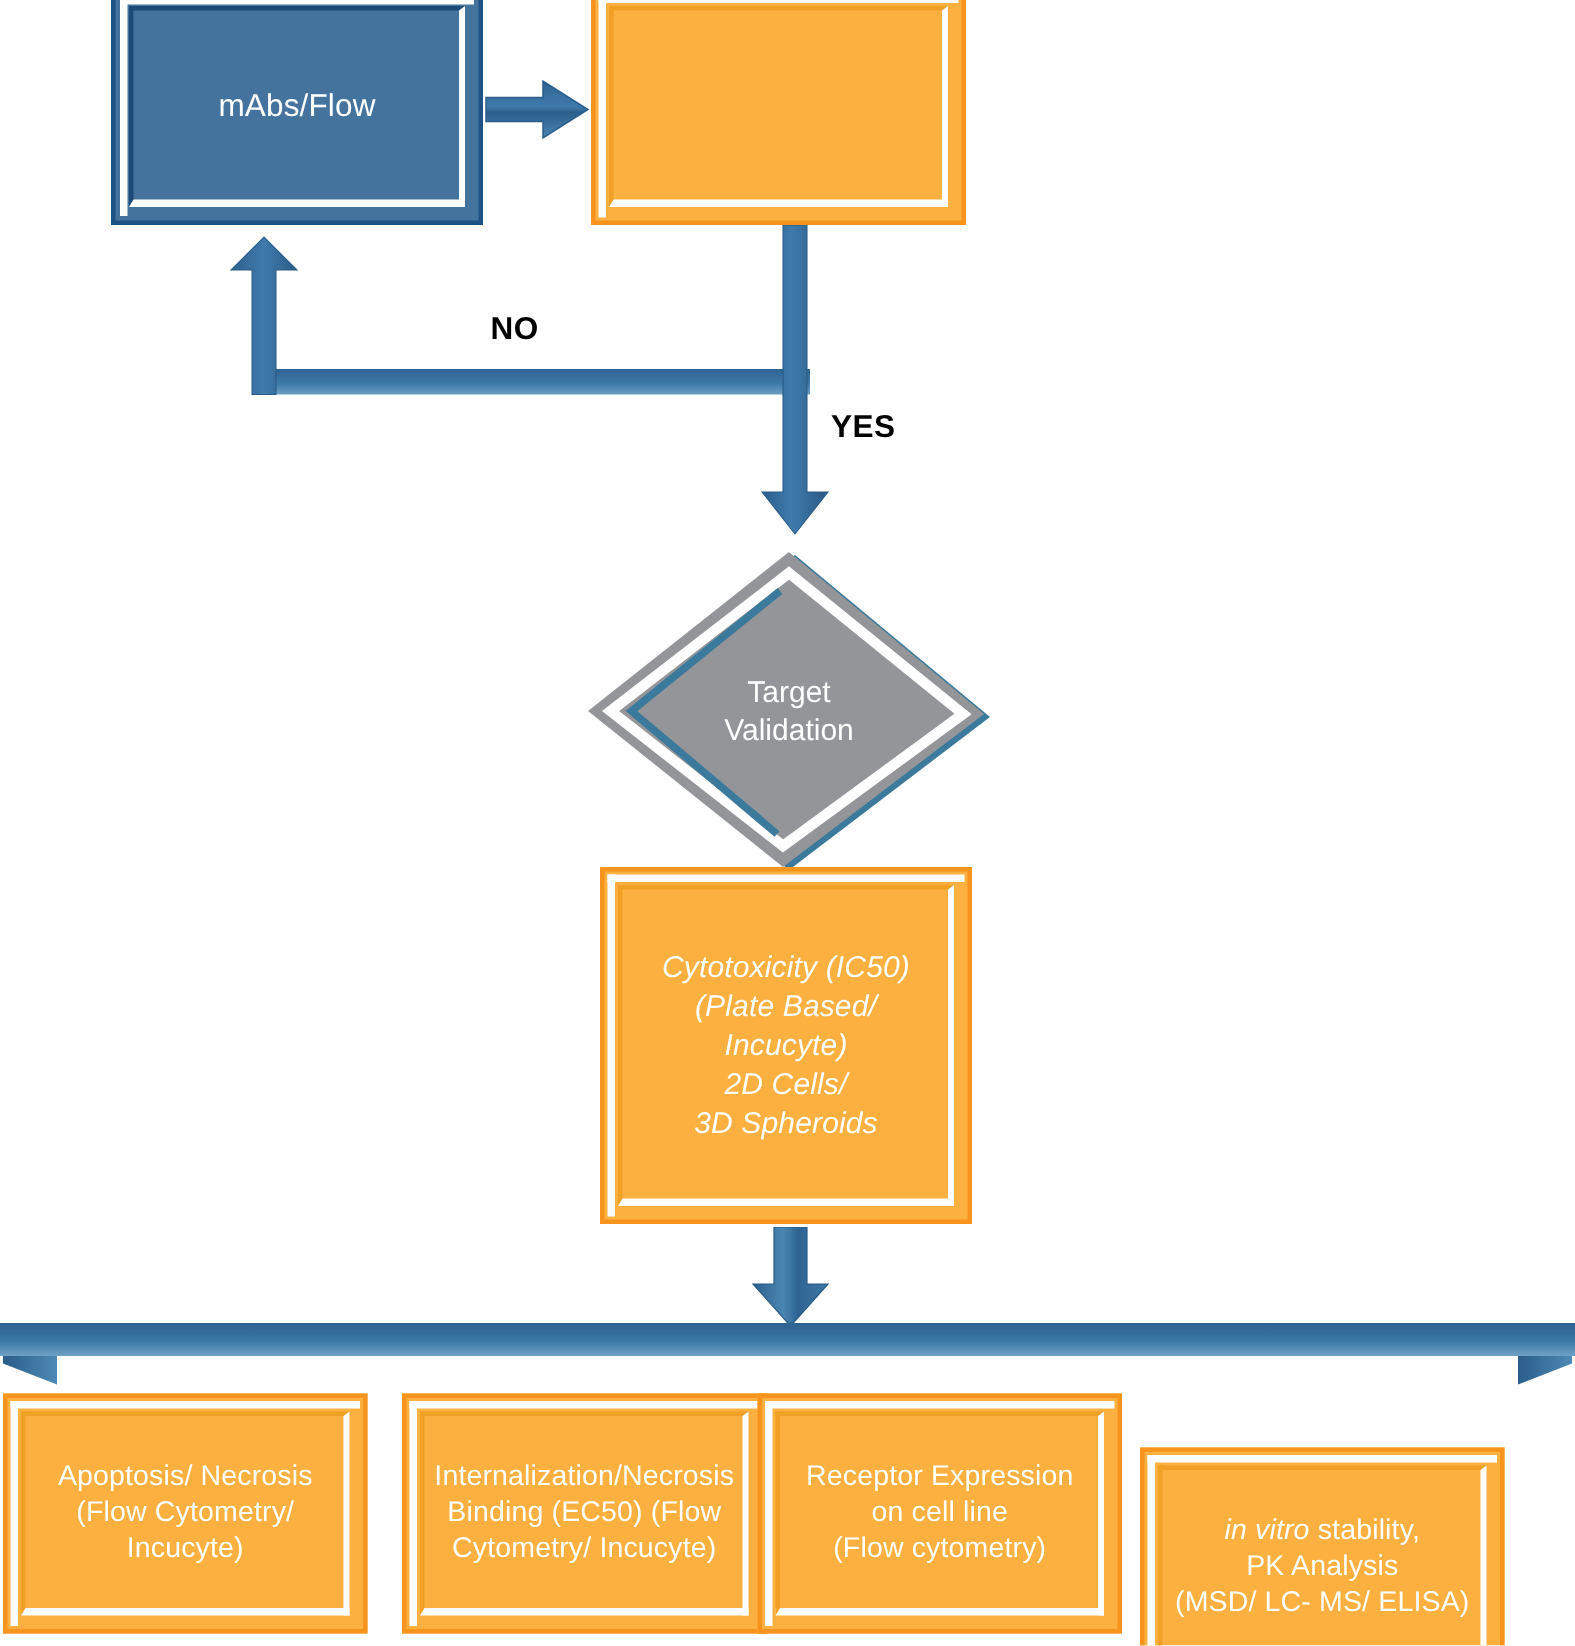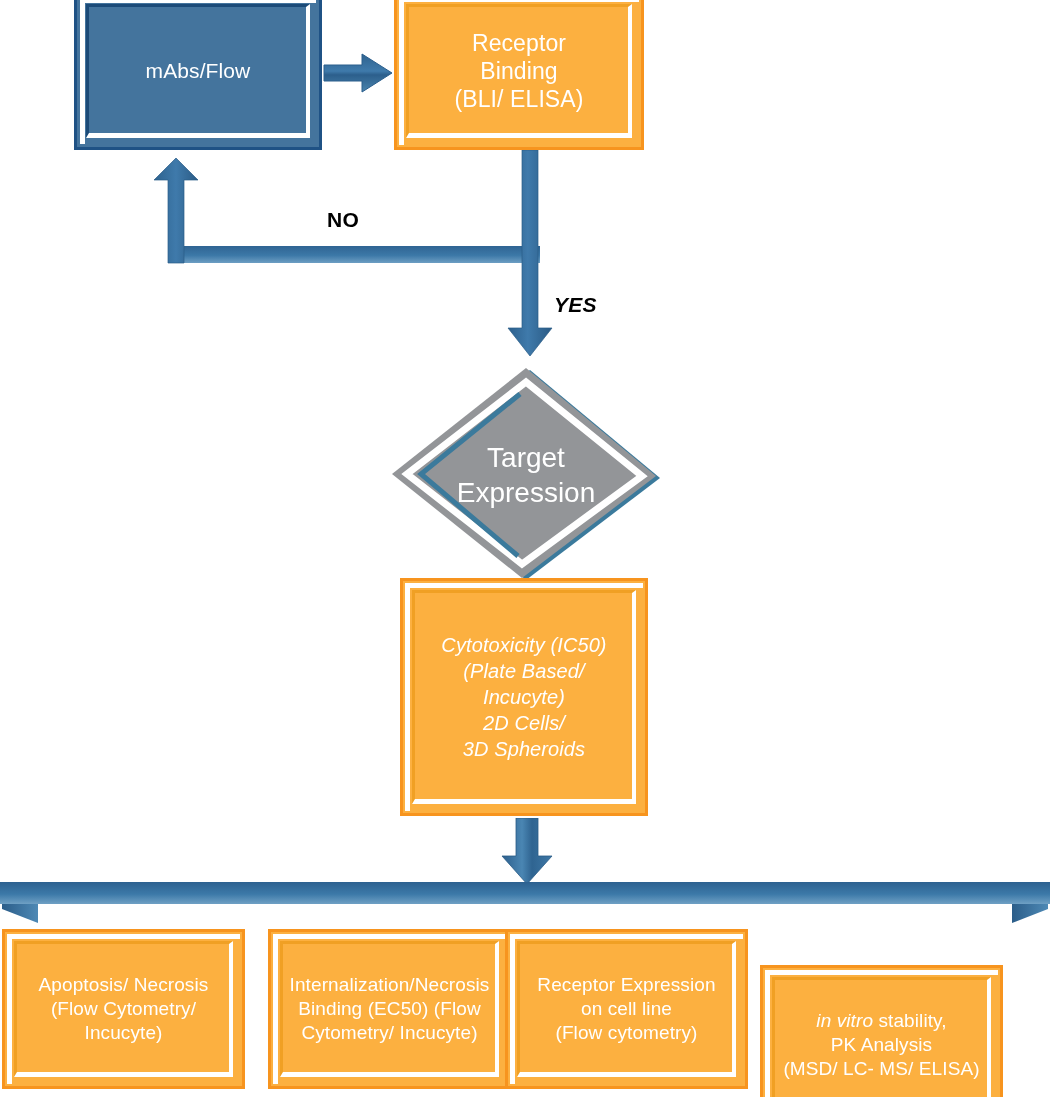--- a/index.html
+++ b/index.html
@@ -119,38 +119,38 @@
   #node-target-validation svg { display: block; }
   #node-target-validation .label {
     position: absolute;
     left: 0; top: 0;
     width: 276px; height: 218px;
     display: flex;
     align-items: center;
     justify-content: center;
     text-align: center;
     color: #ffffff;
-    font-size: 28px;
+    font-size: 20px;
     line-height: 1.25;
     z-index: 4;
   }
 
   
   .conn { position: absolute; }
 
   .lbl-decision {
     position: absolute;
     font-weight: bold;
     color: #000000;
     font-size: 21px;
     letter-spacing: .3px;
     text-align: center;
   }
   #label-no  { left: 327px; top: 208px; }
-  #label-yes { left: 554px; top: 293px; font-style: italic; }
+  #label-yes { left: 554px; top: 273px; }
 </style>
 </head>
 <body>
 
 <div id="canvas">
 
   <svg class="conn" style="left:322px; top:48px;" width="74" height="50" viewBox="0 0 74 50">
     <defs>
       <linearGradient id="gArrowR" x1="0" y1="0" x2="0" y2="1">
         <stop offset="0%" stop-color="#2f638f"></stop>
@@ -226,45 +226,40 @@
 
   <div class="node blue" id="node-mabs">
     <div class="outer-white"></div>
     <div class="inner-frame"></div>
     <div class="label">mAbs/Flow</div>
   </div>
 
   <div class="node orange" id="node-receptor-binding">
     <div class="outer-white"></div>
     <div class="inner-frame"></div>
-    <div class="label">
-      <div>Receptor</div>
-      <div>Binding</div>
-      <div>(BLI/ ELISA)</div>
-    </div>
   </div>
 
   <div class="lbl-decision" id="label-no">NO</div>
   <div class="lbl-decision" id="label-yes">YES</div>
 
   <div id="node-target-validation">
     <svg width="276" height="218" viewBox="0 0 276 218">
 
       <polygon points="142,4 272,112 138,214 10,108" fill="#3b7a9c"></polygon>
 
       <polygon points="138,2 268,110 134,212 4,108" fill="#939598"></polygon>
 
       <polygon points="138,16 254,110 134,198 19,108" fill="none" stroke="#ffffff" stroke-width="7"></polygon>
 
       <polyline points="132,28 33,108 130,190" fill="none" stroke="#3b7a9c" stroke-width="5"></polyline>
     </svg>
     <div class="label">
       <div>
         <div>Target</div>
-        <div>Expression</div>
+        <div>Validation</div>
       </div>
     </div>
   </div>
 
   <div class="node orange" id="node-cytotoxicity">
     <div class="outer-white"></div>
     <div class="inner-frame"></div>
     <div class="label">
       <div>Cytotoxicity (IC50)</div>
       <div>(Plate Based/</div>

